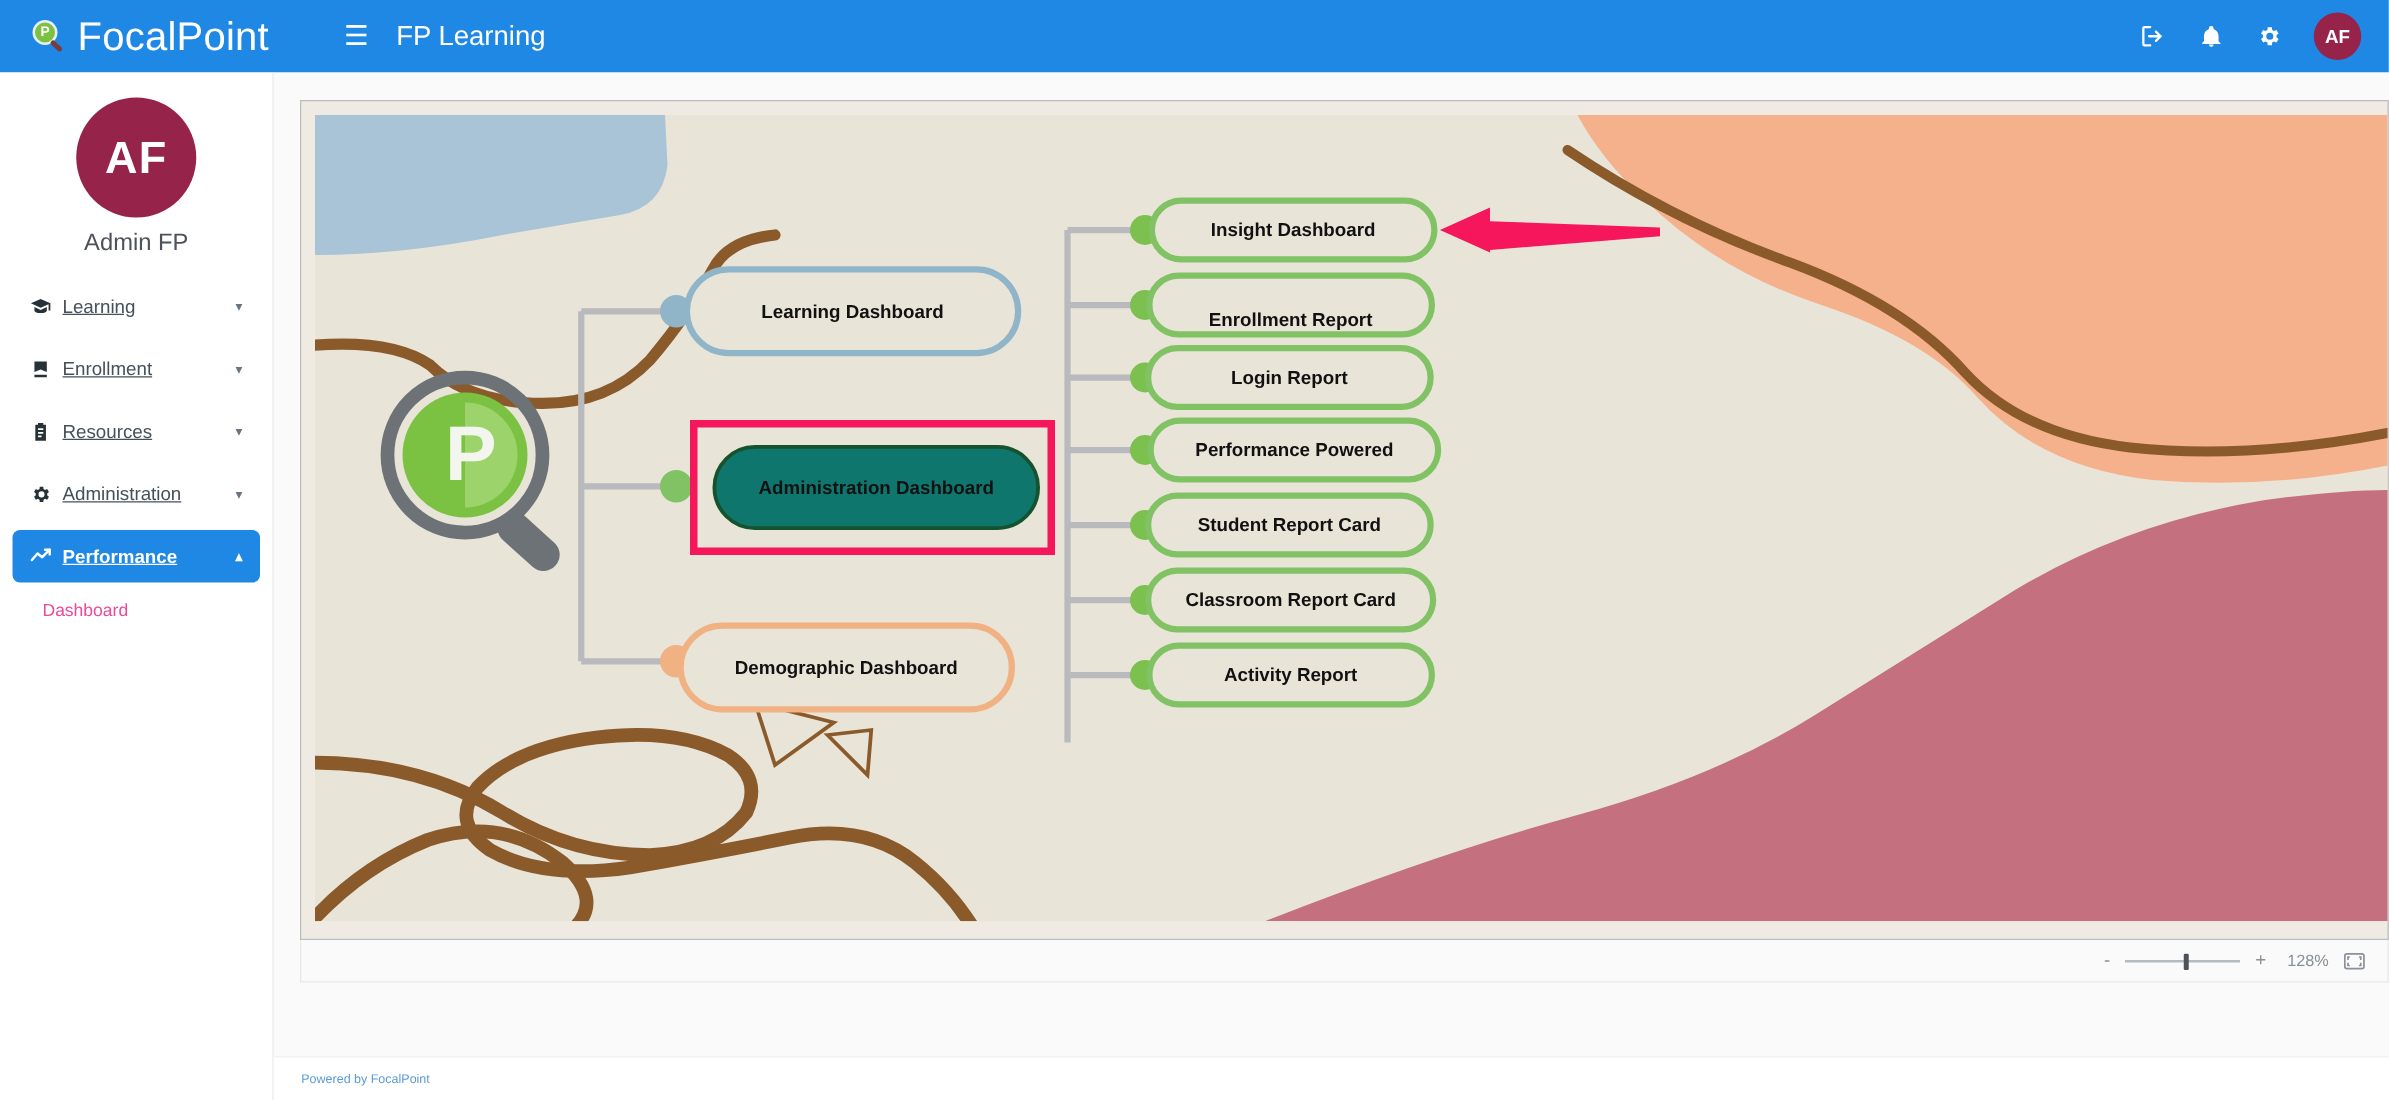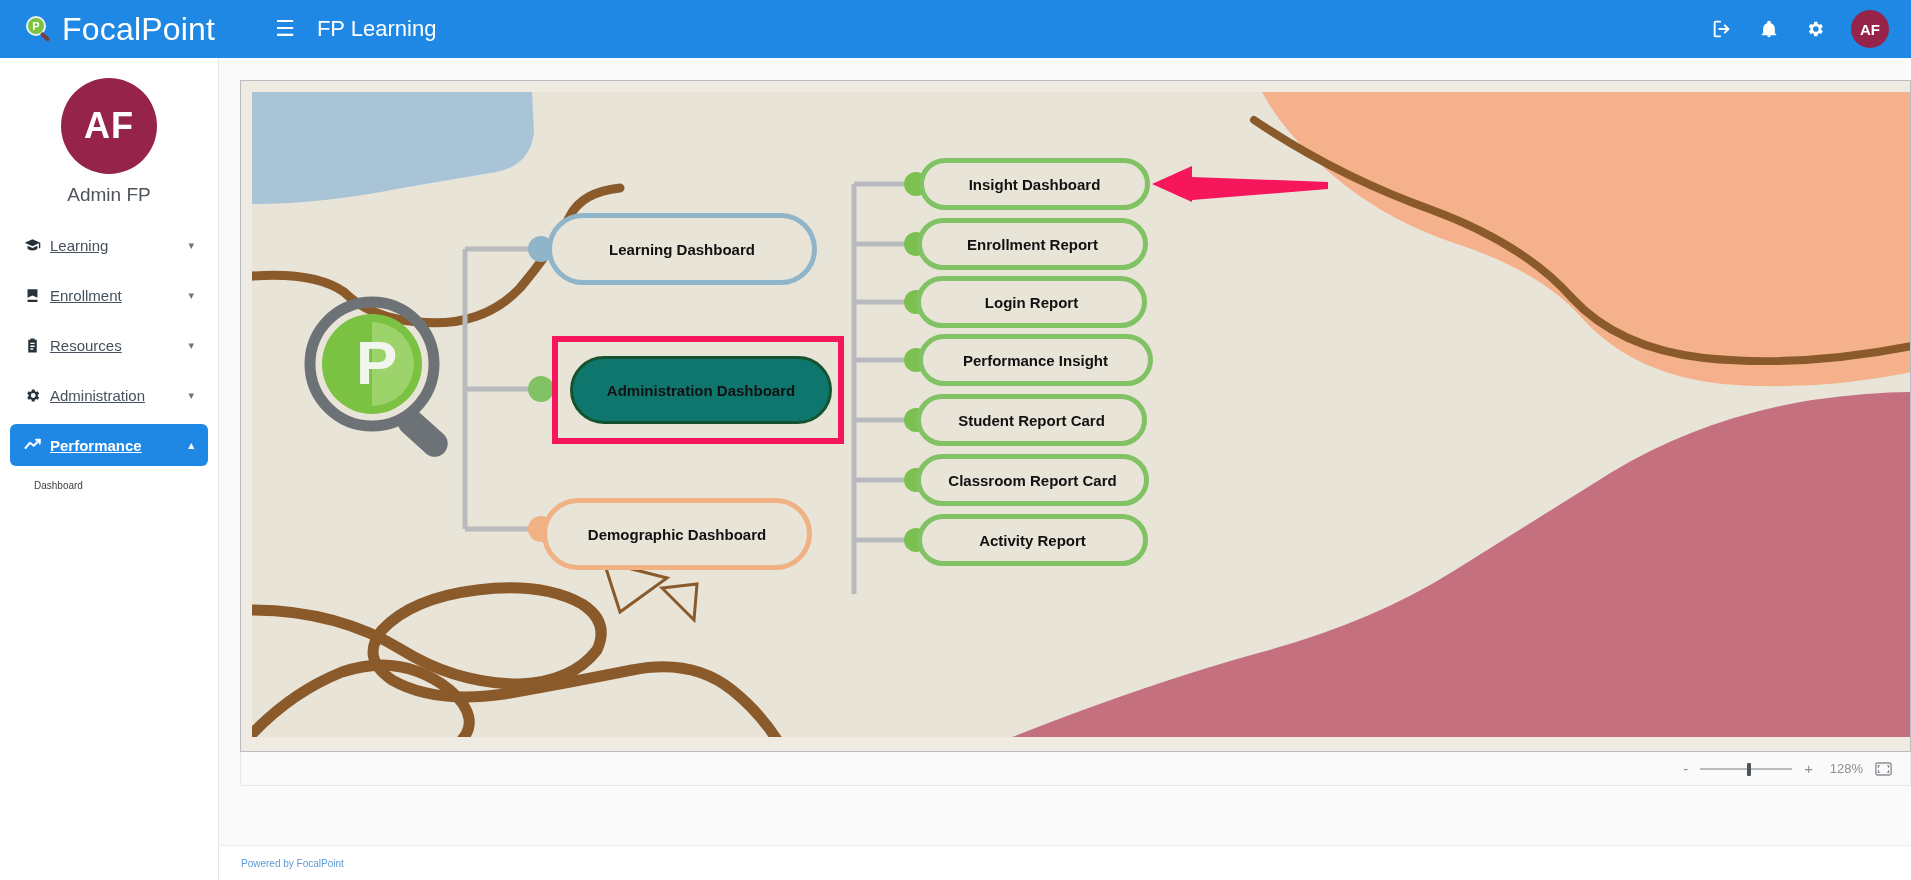--- a/index.html
+++ b/index.html
@@ -67,21 +67,21 @@
     display: flex; align-items: center; height: 42px;
     margin: 0 10px 8px 10px; padding: 0 14px; border-radius: 6px;
     color: #45505a; font-size: 15px; cursor: pointer;
   }
   .nav-item .nav-ico { width: 26px; display: flex; align-items: center; color: #263238; }
   .nav-item .nav-label { flex: 1; text-decoration: underline; }
   .nav-item .nav-chev { font-size: 11px; color: #6a7480; }
   .nav-item.active { background: #1f88e5; color: #ffffff; font-weight: 600; }
   .nav-item.active .nav-ico, .nav-item.active .nav-chev { color: #ffffff; }
   .nav-sub {
-    padding: 6px 0 6px 34px; font-size: 10px; color: #404040; cursor: pointer;
+    padding: 6px 0 6px 34px; font-size: 14px; color: #ec4899; cursor: pointer;
   }
 
   
   #main {
     position: absolute; left: 219px; top: 58px;
     width: 1692px; height: 822px; background: #fafafa;
   }
   #canvas-wrap {
     position: absolute; left: 21px; top: 22px;
     width: 1671px; height: 672px;
@@ -312,28 +312,28 @@
       <div class="dot" style="left:652px;top:140px;width:24px;height:24px;background:#7cc04f;"></div>
       <div class="dot" style="left:652px;top:198px;width:24px;height:24px;background:#7cc04f;"></div>
       <div class="dot" style="left:652px;top:256px;width:24px;height:24px;background:#7cc04f;"></div>
       <div class="dot" style="left:652px;top:316px;width:24px;height:24px;background:#7cc04f;"></div>
       <div class="dot" style="left:652px;top:376px;width:24px;height:24px;background:#7cc04f;"></div>
       <div class="dot" style="left:652px;top:436px;width:24px;height:24px;background:#7cc04f;"></div>
 
       <div class="node green" style="left:667px;top:66px;width:231px;height:52px;">
         <span>Insight Dashboard</span>
       </div>
-      <div class="node green" style="left:665px;top:126px;width:231px;height:52px;">
+      <div class="node green" style="left:665px;top:126px;width:231px;height:52px;align-items:flex-end;">
         <span>Enrollment Report</span>
       </div>
       <div class="node green" style="left:664px;top:184px;width:231px;height:52px;">
         <span>Login Report</span>
       </div>
       <div class="node green" style="left:666px;top:242px;width:235px;height:52px;">
-        <span>Performance Insight</span>
+        <span>Performance Powered</span>
       </div>
       <div class="node green" style="left:664px;top:302px;width:231px;height:52px;">
         <span>Student Report Card</span>
       </div>
       <div class="node green" style="left:664px;top:362px;width:233px;height:52px;">
         <span>Classroom Report Card</span>
       </div>
       <div class="node green" style="left:665px;top:422px;width:231px;height:52px;">
         <span>Activity Report</span>
       </div>

